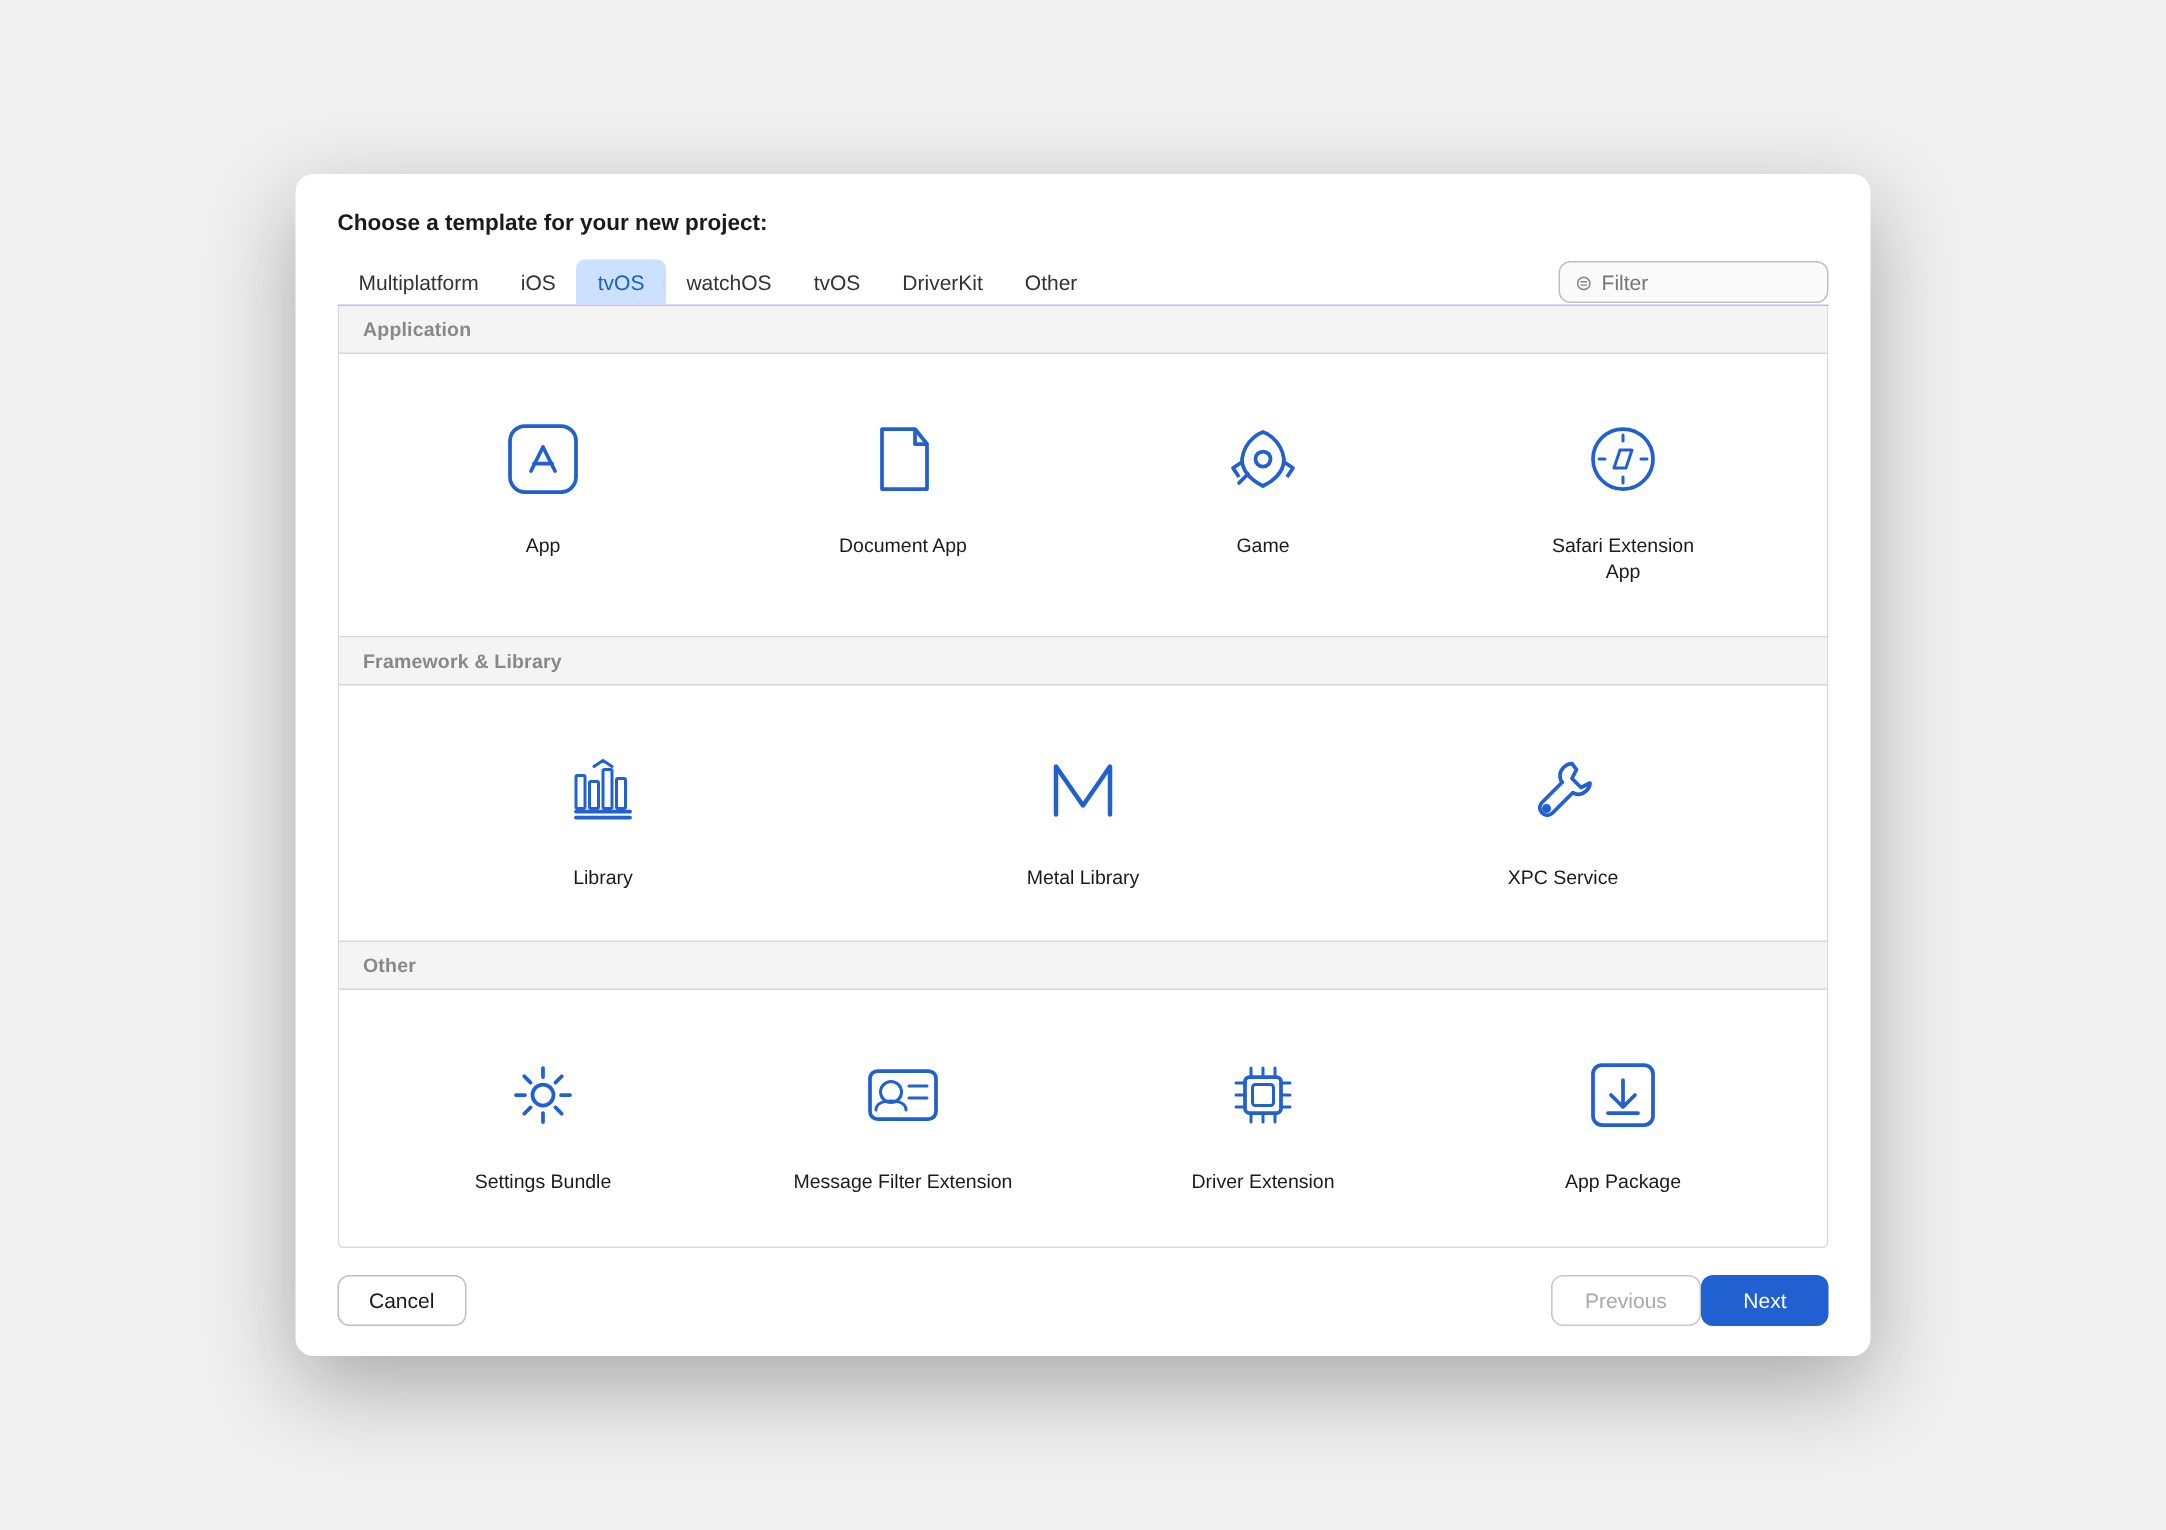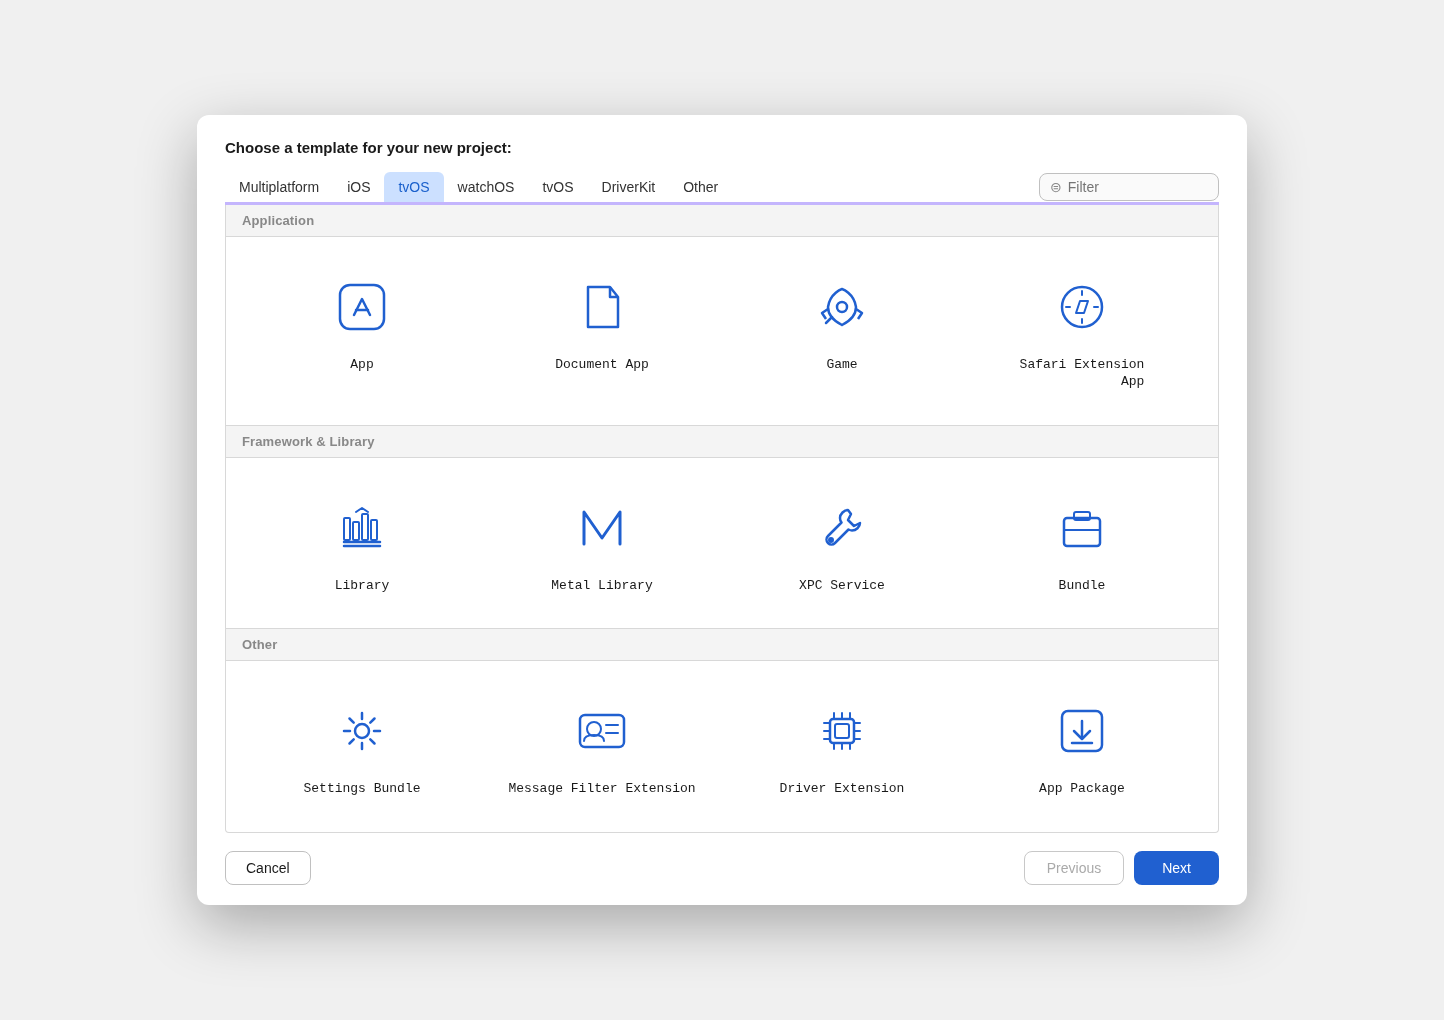--- a/index.html
+++ b/index.html
@@ -20,21 +20,21 @@
     }
     .dialog-title {
       font-size: 15px;
       color: #1a1a1a;
       margin-bottom: 16px;
       font-weight: 700;
     }
     .tab-bar {
       display: flex;
       align-items: center;
-      border-bottom: 3px solid #c4b5fd;
+      border-bottom: 1px solid #c4b5fd;
       padding-bottom: 0;
       margin-bottom: 0;
       gap: 0;
     }
     .tab-item {
       padding: 7px 14px;
       font-size: 14px;
       color: #333;
       cursor: pointer;
       border-radius: 6px 6px 0 0;
@@ -109,25 +109,24 @@
       height: 80px;
       display: flex;
       align-items: center;
       justify-content: center;
       border-radius: 10px;
       margin-bottom: 6px;
     }
     .template-label {
       font-size: 13px;
       color: #1a1a1a;
-      text-align: right;
+      text-align: center;
       line-height: 1.3;
       padding: 4px 6px;
       border-radius: 6px;
-      font-family: Liberation Mono, monospace;
     }
     .template-item.selected .template-label {
       background: #2060d0;
       color: white;
       padding: 5px 10px;
     }
     svg.template-icon {
       width: 56px;
       height: 56px;
       fill: none;
@@ -142,21 +141,21 @@
     }
     .btn-cancel {
       padding: 8px 20px;
       font-size: 14px;
       background: white;
       border: 1px solid #c0c0c0;
       border-radius: 8px;
       cursor: pointer;
       color: #1a1a1a;
     }
-    .btn-group { display: flex; gap: 10px; }
+    .btn-group { display: flex; }
     .btn-previous {
       padding: 8px 22px;
       font-size: 14px;
       background: white;
       border: 1px solid #c8c8c8;
       border-radius: 8px;
       cursor: pointer;
       color: #aaa;
     }
     .btn-next {
@@ -277,30 +276,20 @@
       <div class="template-item">
         <div class="icon-wrap">
           <svg class="template-icon" viewBox="0 0 56 56">
             <path d="M34 10 C30 10 26 14 26 18 C26 20 26.5 21.5 27.5 22.5 L14 36 C12 38 12 41 14 43 C16 45 19 45 21 43 L34.5 29.5 C35.5 30 37 30.5 38 30.5 C42 30.5 46 27 46 23 L40 26 L34 20 L37 14 Z" stroke="#2060d0" stroke-width="2.5" fill="none" stroke-linejoin="round"></path>
             <circle cx="17" cy="40" r="2" fill="#2060d0"></circle>
           </svg>
         </div>
         <span class="template-label">XPC Service</span>
       </div>
 
-      <div class="template-item">
-        <div class="icon-wrap">
-          <svg class="template-icon" viewBox="0 0 56 56">
-            <rect x="10" y="18" width="36" height="28" rx="3" stroke="#2060d0" stroke-width="2.5" fill="none"></rect>
-            <rect x="20" y="12" width="16" height="8" rx="2" stroke="#2060d0" stroke-width="2" fill="none"></rect>
-            <line x1="10" y1="30" x2="46" y2="30" stroke="#2060d0" stroke-width="2"></line>
-          </svg>
-        </div>
-        <span class="template-label">Bundle</span>
-      </div>
 
     </div>
 
     <div class="section-header">Other</div>
     <div class="template-grid" style="border-bottom:none;">
 
 
       <div class="template-item">
         <div class="icon-wrap">
           <svg class="template-icon" viewBox="0 0 56 56">

